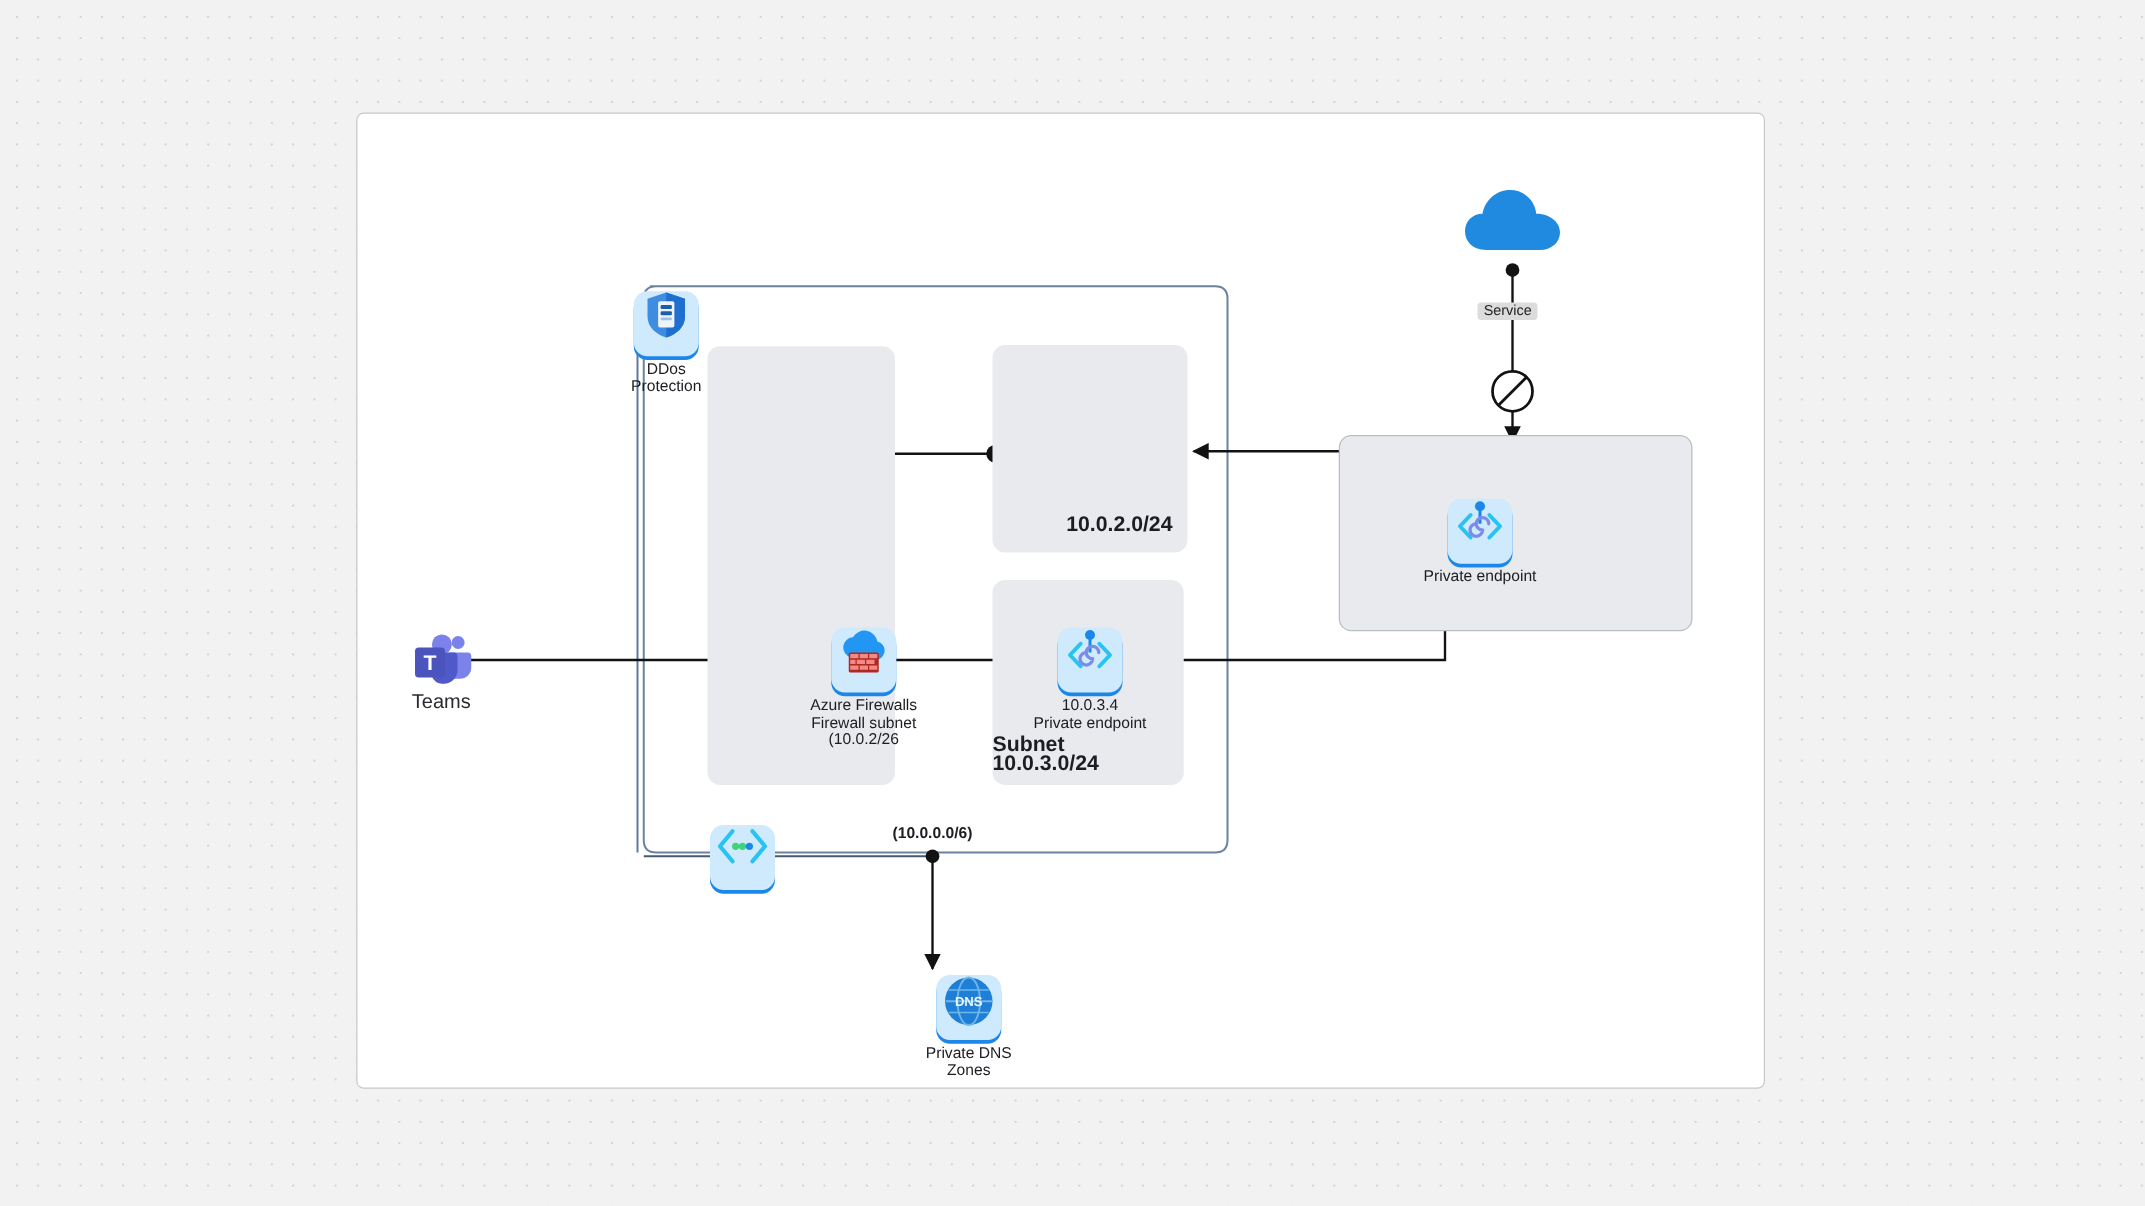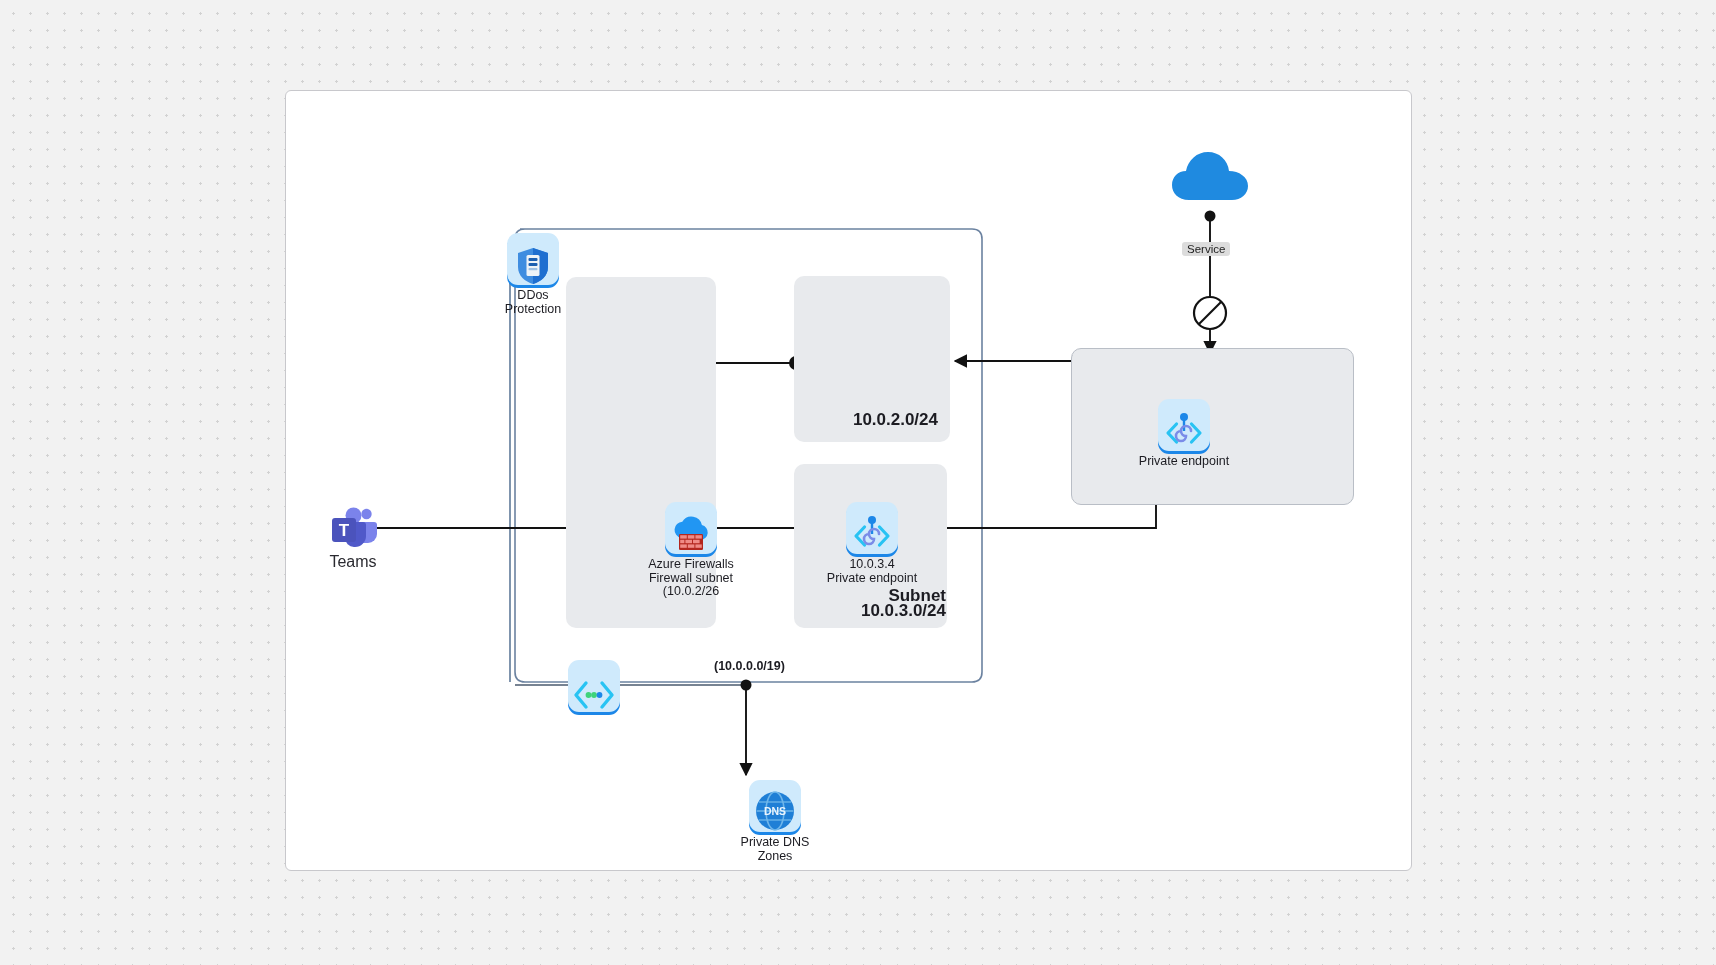--- a/index.html
+++ b/index.html
@@ -95,21 +95,21 @@
     border-radius: 3px;
     padding: 1px 5px;
     white-space: nowrap;
   }
   
   .azsq {
     width: 52px; height: 52px;
     border-radius: 11px;
     background: #cfeafc;
     box-shadow: 0 3px 0 0 #1c87e8;
-    display: flex; align-items: flex-end; justify-content: center;
+    display: flex; align-items: flex-start; justify-content: center;
   }
 </style>
 </head>
 <body>
 
 <div id="canvas">
 
   <div id="board"></div>
 
   <svg class="wires" viewBox="0 0 1716 965" xmlns="http://www.w3.org/2000/svg">
@@ -154,21 +154,21 @@
     <path d="M 746 685 L 746 775" fill="none" stroke="#121212" stroke-width="1.9" marker-end="url(#arrow)"></path>
   </svg>
 
   <div class="group-box" style="left:566px; top:277px; width:150px; height:351px;"></div>
 
   <div class="group-box" style="left:794px; top:276px; width:156px; height:166px;">
     <div class="box-corner-label" style="right:12px; bottom:12px;">10.0.2.0/24</div>
   </div>
 
   <div class="group-box" style="left:794px; top:464px; width:153px; height:164px;">
-    <div class="box-corner-label" style="left:0; right:1px; bottom:10px; text-align:right; white-space:pre-line; line-height:15px;">Subnet
+    <div class="box-corner-label" style="left:0; right:1px; bottom:10px; text-align:left; white-space:pre-line; line-height:15px;">Subnet
 10.0.3.0/24</div>
   </div>
 
   <div class="group-box outlined" style="left:1071px; top:348px; width:281px; height:155px;"></div>
 
   <div class="node" style="left:308px; top:505px; width:90px;">
     <div class="ico" style="width:52px; height:46px;">
       <svg width="52" height="46" viewBox="0 0 52 46" xmlns="http://www.w3.org/2000/svg">
         <circle cx="39.5" cy="9" r="5.2" fill="#7b83eb"></circle>
         <circle cx="26.5" cy="10.5" r="8" fill="#7b83eb"></circle>
@@ -263,21 +263,21 @@
       <svg width="42" height="34" viewBox="0 0 42 34" xmlns="http://www.w3.org/2000/svg">
         <path d="M13 5 L3 17 L13 29" stroke="#28c3f3" stroke-width="3.4" fill="none" stroke-linecap="round" stroke-linejoin="round"></path>
         <path d="M29 5 L39 17 L29 29" stroke="#28c3f3" stroke-width="3.4" fill="none" stroke-linecap="round" stroke-linejoin="round"></path>
         <circle cx="15.5" cy="17" r="2.9" fill="#3fd37a"></circle>
         <circle cx="21" cy="17" r="2.9" fill="#3fd37a"></circle>
         <circle cx="26.5" cy="17" r="2.9" fill="#1c87e8"></circle>
       </svg>
     </div>
   </div>
 
-  <div class="vnet-label" style="left:714px; top:659px;">(10.0.0.0/19)</div>
+  <div class="vnet-label" style="left:714px; top:659px;">(10.0.0.0/6)</div>
 
   <div class="node" style="left:720px; top:780px; width:110px;">
     <div class="ico azsq">
       <svg width="42" height="42" viewBox="0 0 42 42" xmlns="http://www.w3.org/2000/svg">
         <circle cx="21" cy="21" r="19" fill="#1f7fd6"></circle>
         <ellipse cx="21" cy="21" rx="9" ry="19" fill="none" stroke="#6fb6ea" stroke-width="1.5"></ellipse>
         <path d="M2.5 21 H39.5" stroke="#6fb6ea" stroke-width="1.5"></path>
         <path d="M5 12 H37" stroke="#6fb6ea" stroke-width="1.3"></path>
         <path d="M5 30 H37" stroke="#6fb6ea" stroke-width="1.3"></path>
         <text x="21" y="25" font-family="Liberation Sans, sans-serif" font-size="10.5" font-weight="bold" fill="#eaf4fd" text-anchor="middle">DNS</text>

